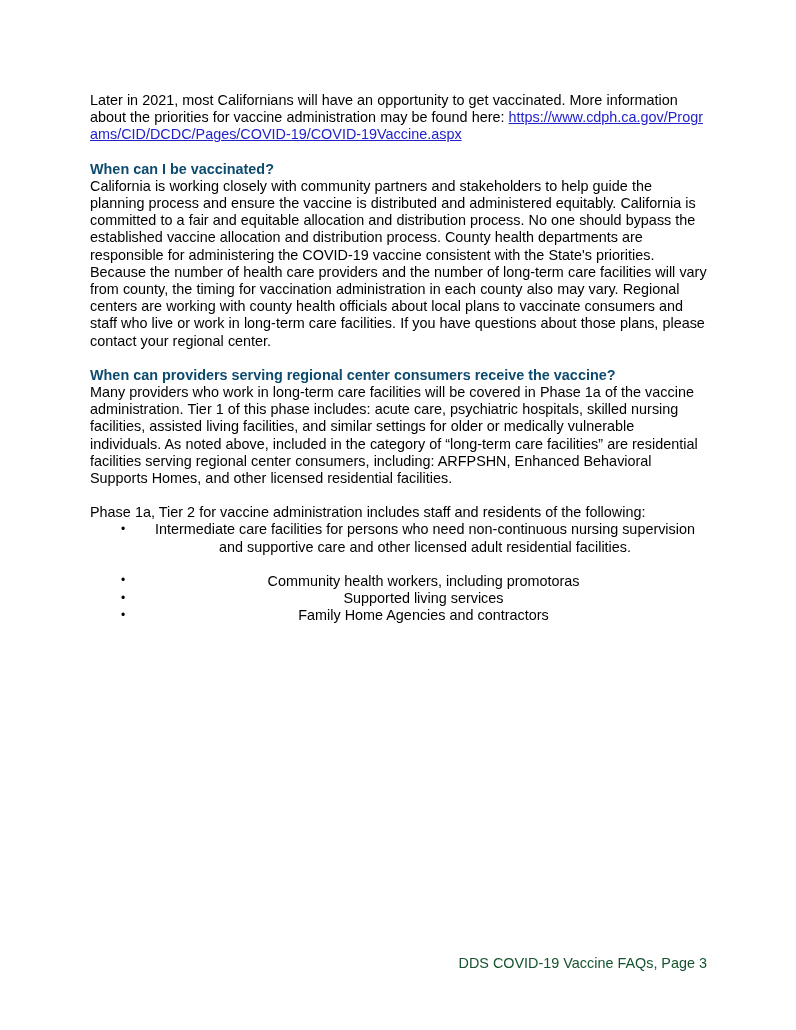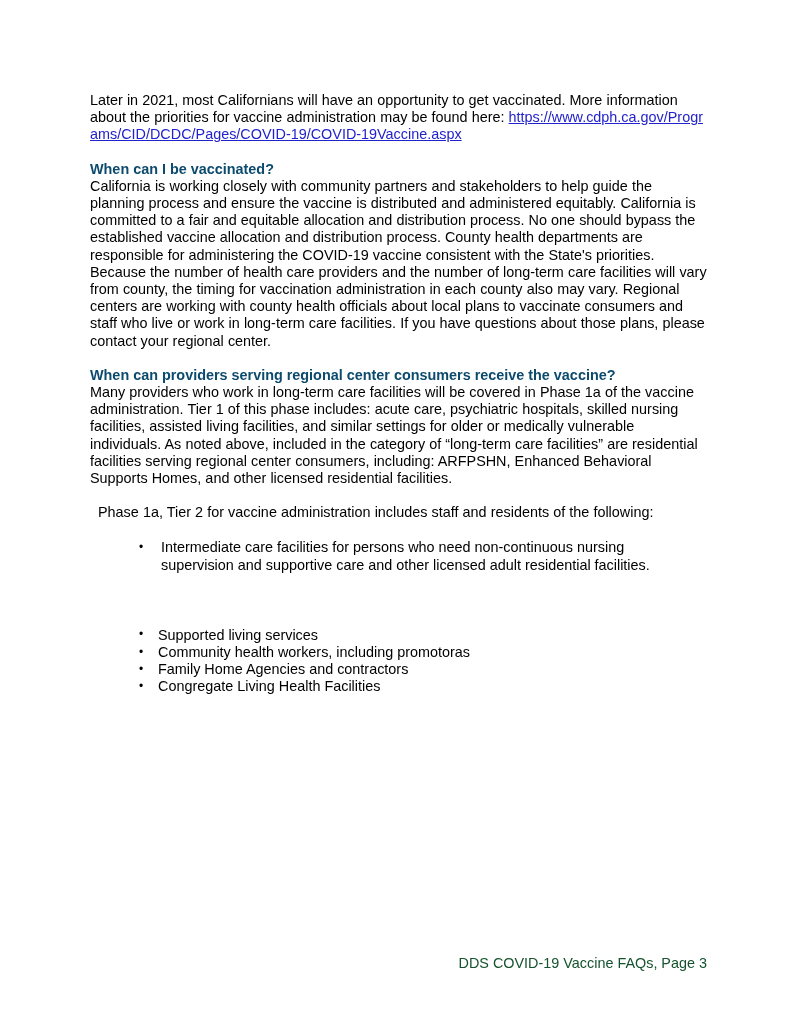--- a/index.html
+++ b/index.html
@@ -25,38 +25,38 @@
   .para {
     font-size: 14.4px;
     line-height: 17.2px;
     color: #000000;
     margin: 0 0 17px 0;
     text-align: left;
     word-spacing: 0.1px;
   }
   .para.tight {
     margin-bottom: 0;
-    margin-left: 8px;
   }
   .heading {
     font-size: 14.4px;
     line-height: 17.2px;
     font-weight: bold;
     color: #0c4a6e;
     margin: 0;
   }
   .link {
     color: #2222cc;
     word-break: break-all;
     margin-top: 20px;
   }
   ul.bullets {
     list-style: none;
-    margin: 18px;
+    margin: 0;
     padding: 0;
+    text-align: center;
   }
   ul.bullets li {
     position: relative;
     font-size: 14.4px;
     line-height: 17.2px;
     padding-left: 50px;
     margin: 0;
   }
   ul.bullets li::before {
     content: "\2022";
@@ -98,23 +98,22 @@
     <p class="para">Many providers who work in long-term care facilities will be covered in Phase 1a of the vaccine administration.  Tier 1 of this phase includes: acute care, psychiatric hospitals, skilled nursing facilities, assisted living facilities, and similar settings for older or medically vulnerable individuals.  As noted above, included in the category of “long-term care facilities” are residential facilities serving regional center consumers, including: ARFPSHN, Enhanced Behavioral Supports Homes, and other licensed residential facilities.</p>
 
     <p class="para tight">Phase 1a, Tier 2 for vaccine administration includes staff and residents of the following:</p>
     <ul class="bullets deep">
       <li>Intermediate care facilities for persons who need non-continuous nursing supervision and supportive care and other licensed adult residential facilities.</li>
     </ul>
 
     <div class="spacer-17"></div>
 
     <ul class="bullets">
+      <li>Community health workers, including promotoras</li>
       <li>Supported living services</li>
-      <li>Community health workers, including promotoras</li>
       <li>Family Home Agencies and contractors</li>
-      <li>Congregate Living Health Facilities</li>
     </ul>
 
   </div>
 
   <div class="footer">DDS COVID-19 Vaccine FAQs, Page 3</div>
 
 </div>
 
 </body></html>

